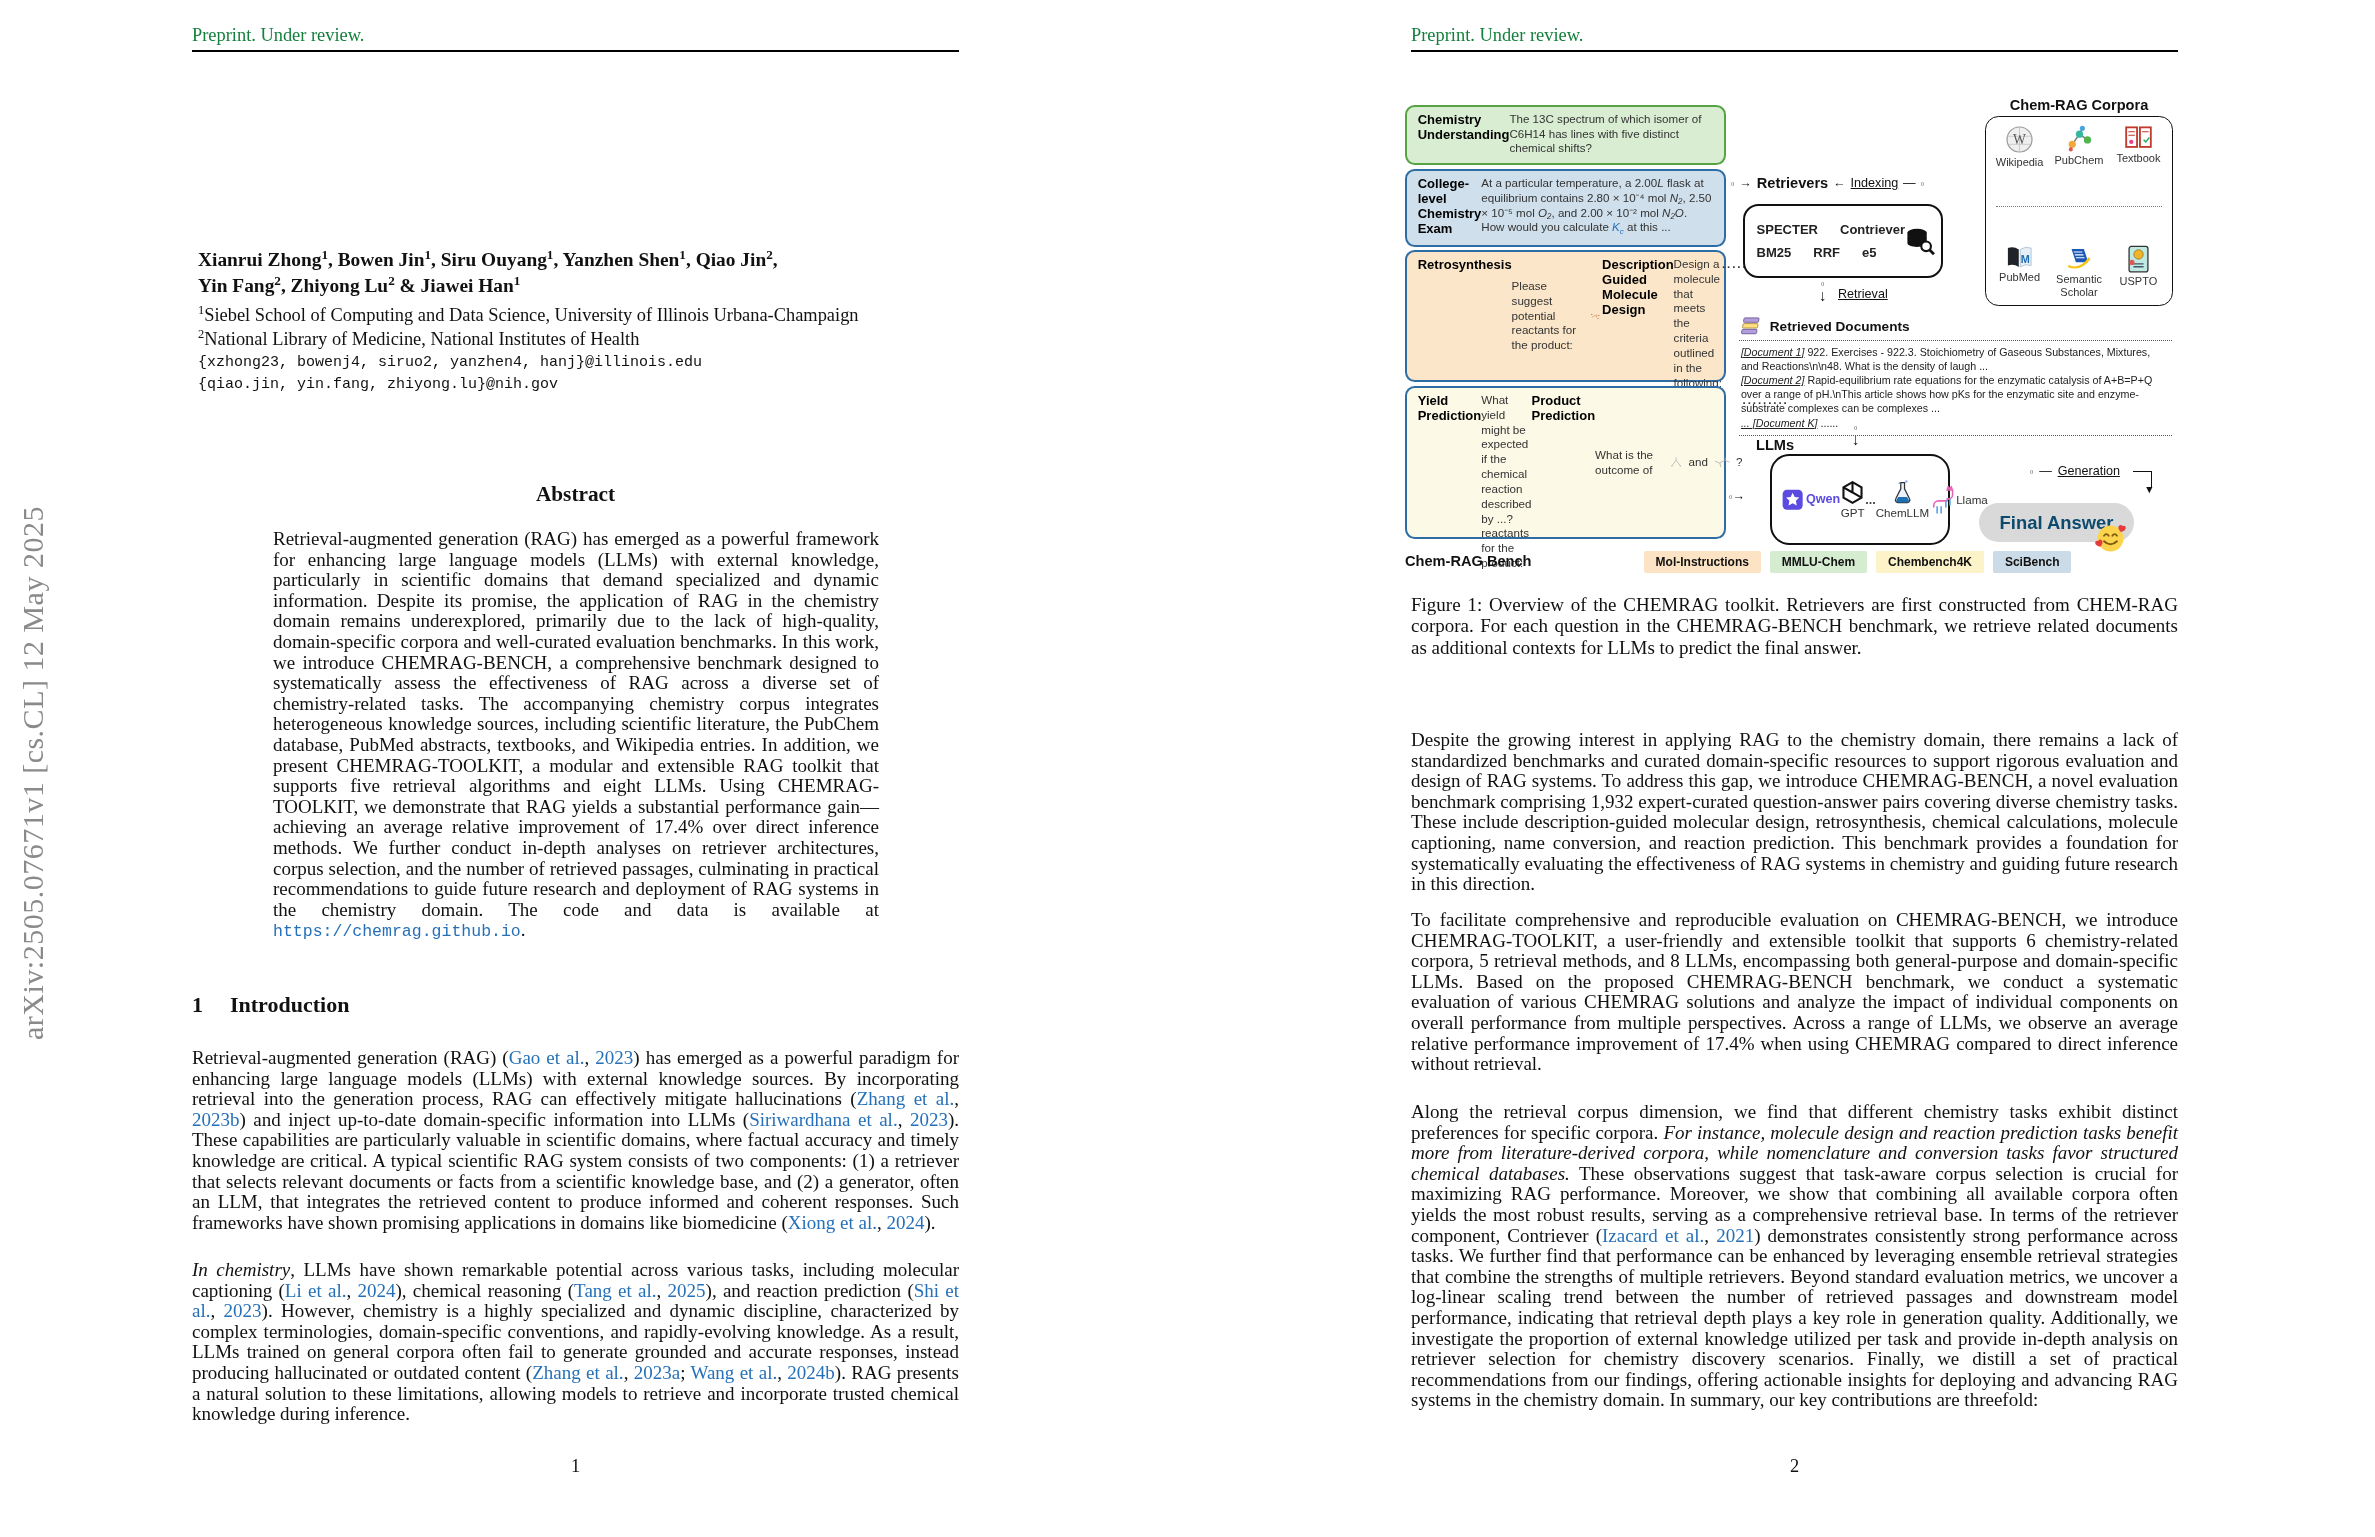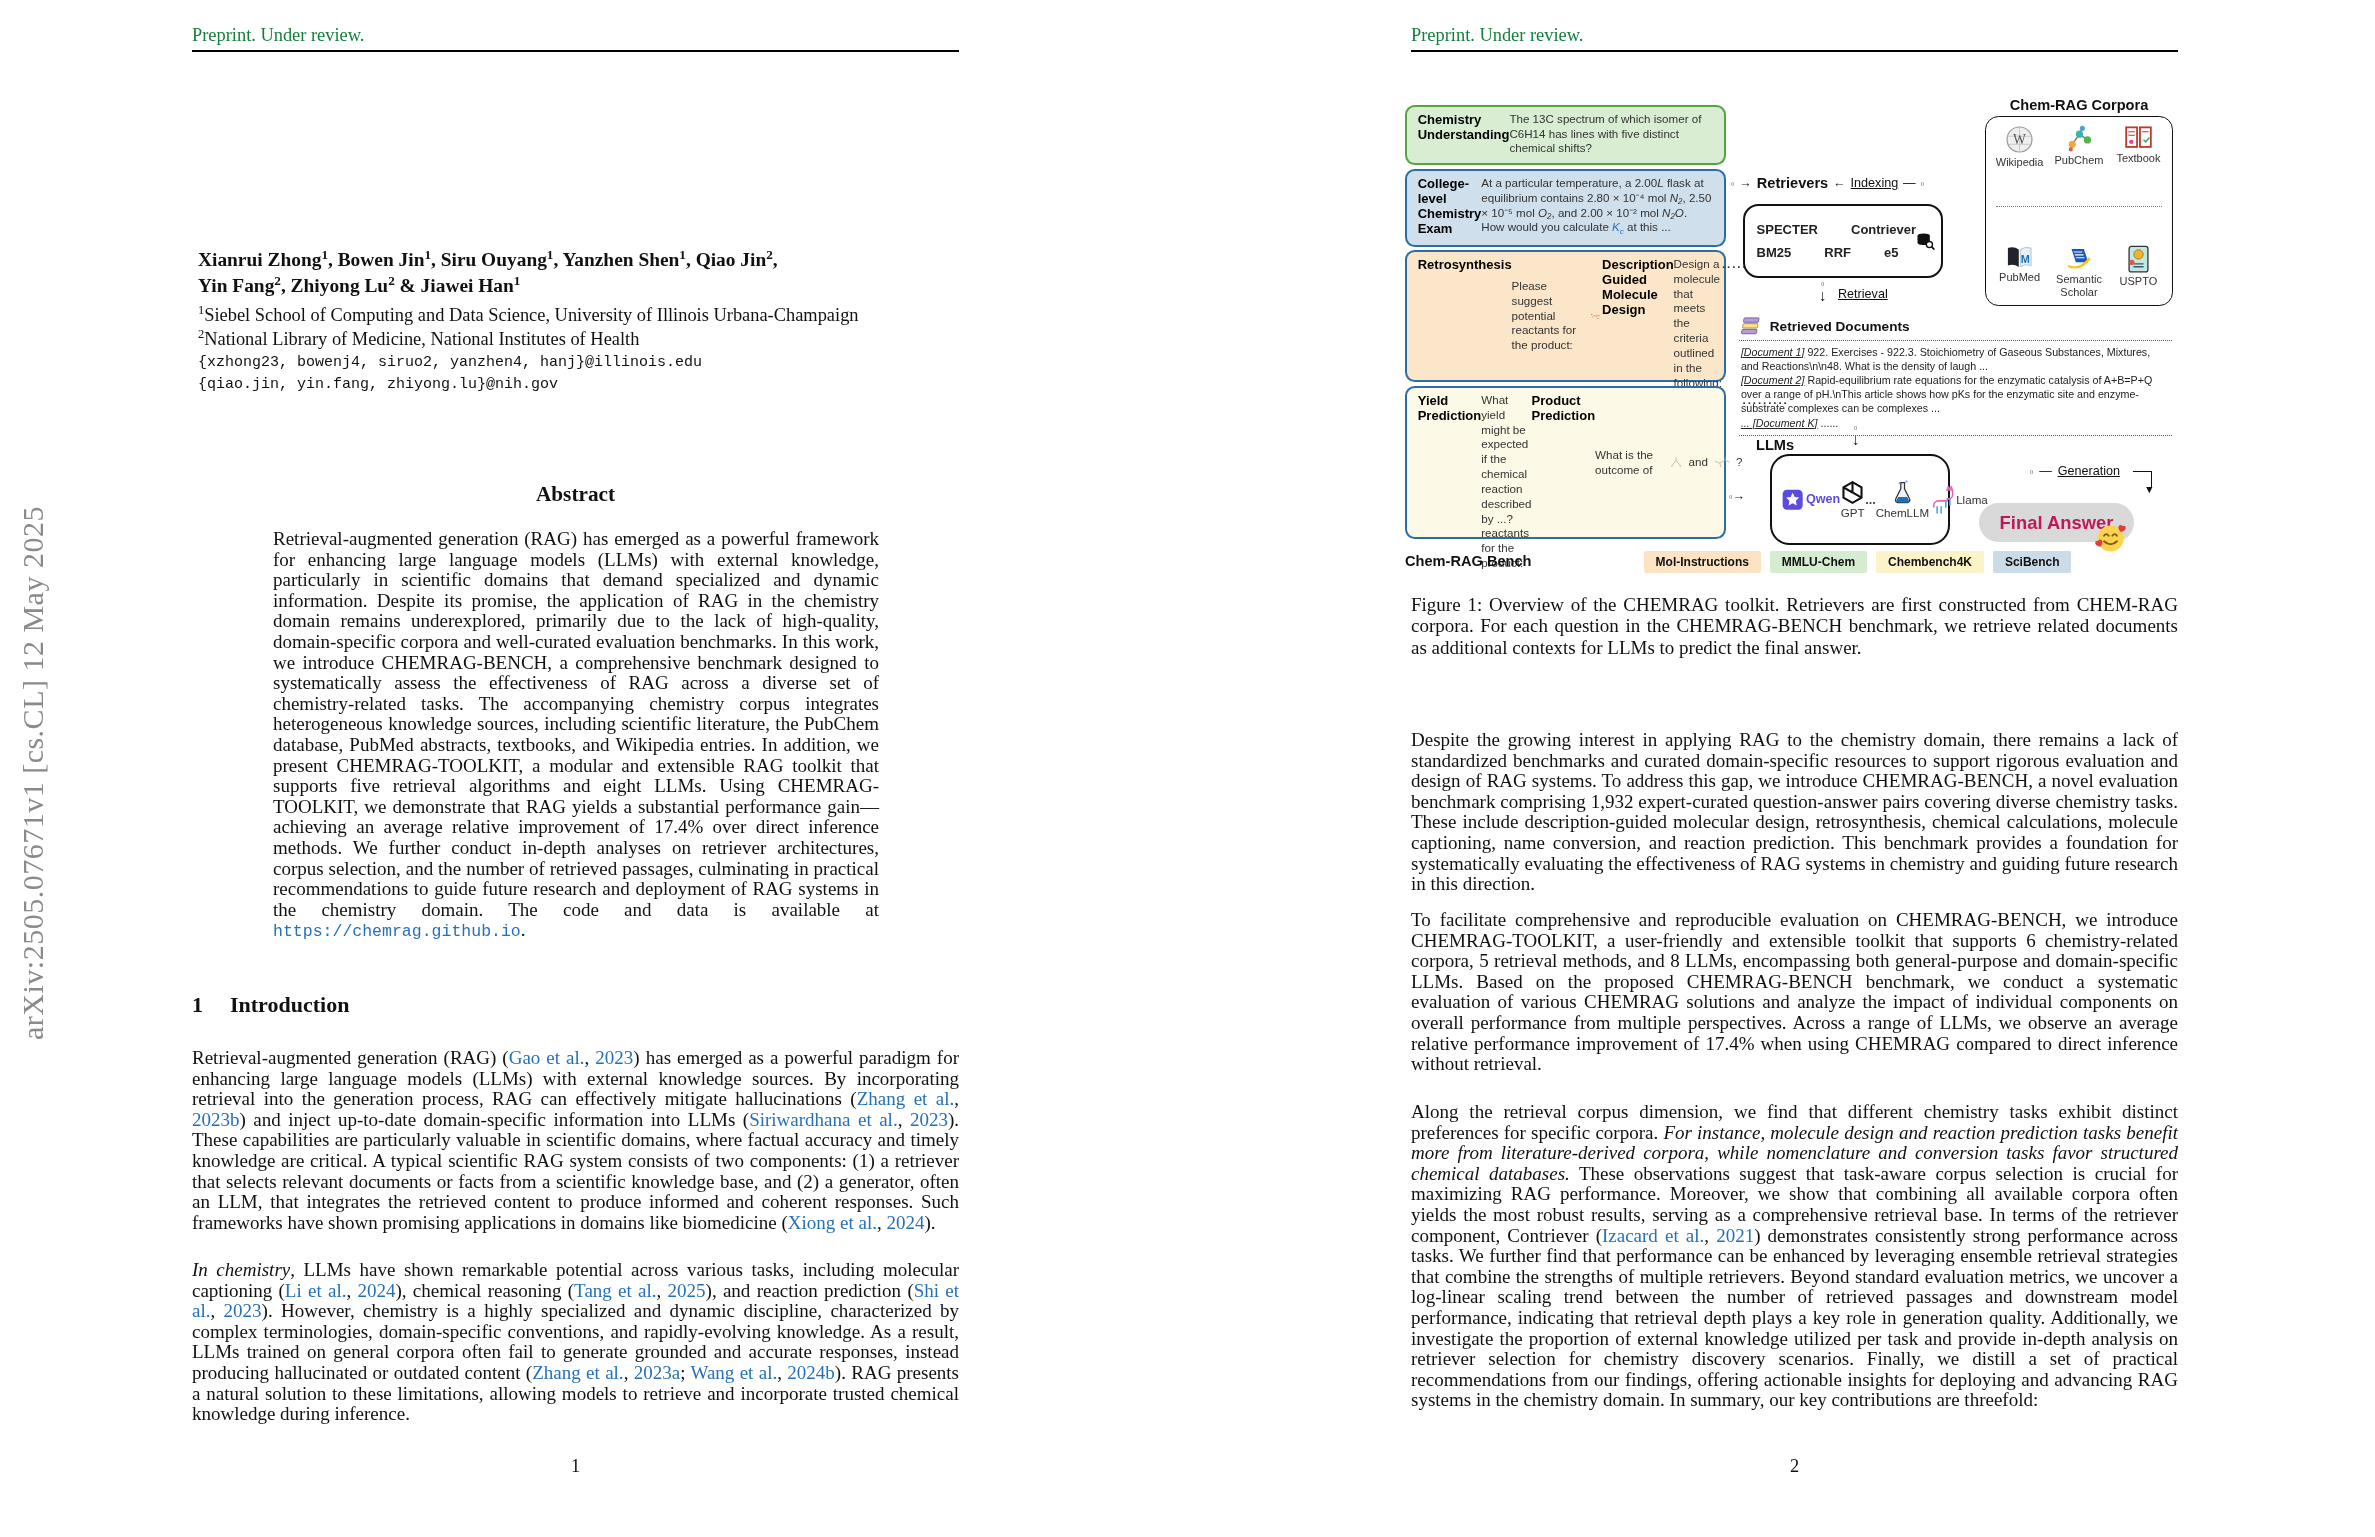--- a/index.html
+++ b/index.html
@@ -50,21 +50,21 @@
   #t4{top:289px;height:153px;background:#fcf9e6;border:2.4px solid #2e6da4}
   .cdots{text-align:center;font-weight:bold;letter-spacing:1.9px;font-size:11.6px;color:#333}
   .bodyrow{display:flex;align-items:center;gap:5.8px}
   #bench{position:absolute;left:0;top:456px;width:321px;text-align:left;font-weight:bold;font-size:14.6px;color:#111}
   #toprow{position:absolute;left:326px;top:78px;display:flex;align-items:center;gap:4.9px;font-size:12.6px;color:#111}
   #toprow .big{font-weight:bold;font-size:14.6px}
   .sq{font-size:9.7px}
   .ul{text-decoration:underline}
   #retbox{position:absolute;left:338px;top:107px;width:200px;height:74px;border:2.4px solid #111;border-radius:15.5px;background:#fff;display:flex;align-items:center;box-sizing:border-box;padding:5.8px 5.8px 5.8px 11.6px}
   #retbox .cols{flex:1;display:flex;flex-direction:column;gap:8.7px;font-weight:bold;font-size:13px;color:#222}
-  #retbox .r{display:flex;gap:33px}
+  #retbox .r{display:flex;gap:22px}
   #retarrow{position:absolute;left:411px;top:182px;width:13.6px;text-align:center;font-size:10.7px;line-height:9.7px;color:#111}
   #retarrow .dn{font-size:15.5px;line-height:13.6px}
   #retlabel{position:absolute;left:433px;top:190px;font-size:12.6px}
   #docshdr{position:absolute;left:334px;top:220px;display:flex;align-items:center;gap:7.8px;font-weight:bold;font-size:13.6px;color:#111}
   #docspanel{position:absolute;left:334px;top:243px;width:433px;border-top:1.9px dotted #555;border-bottom:1.9px dotted #555;padding:3.9px 1.9px 4.9px;font-size:10.7px;line-height:1.32;color:#222;box-sizing:border-box}
   #llmarrow{position:absolute;left:444px;top:326px;width:13.6px;text-align:center;font-size:10.7px;line-height:9.7px}
   #llmarrow .dn{font-size:15.5px;line-height:13.6px}
   #llmslabel{position:absolute;left:351px;top:340px;font-weight:bold;font-size:14.6px}
   #llmentry{position:absolute;left:324px;top:392px;font-size:12.6px}
   #llmbox{position:absolute;left:365px;top:357px;width:180px;height:91px;border:2.4px solid #111;border-radius:19.4px;background:#fff;box-sizing:border-box;padding:6.8px 9.7px;display:flex;justify-content:space-between;align-items:center}
@@ -73,21 +73,21 @@
   .qwen{display:flex;align-items:center;gap:2.9px;font-weight:bold;color:#5b4be0;font-size:12.6px}
   .mldots{font-weight:bold;color:#444;font-size:12.6px}
   #corptitle{position:absolute;left:580px;top:0;width:188px;text-align:center;font-weight:bold;font-size:14.6px;color:#111}
   #corpbox{position:absolute;left:580px;top:19.4px;width:188px;height:190px;border:1.9px solid #111;border-radius:13.6px;background:#fff;box-sizing:border-box;padding:7.8px 3.9px;display:flex;flex-direction:column;justify-content:space-between}
   .crow{display:flex;justify-content:space-around;align-items:flex-start}
   .ccell{display:flex;flex-direction:column;align-items:center;gap:1.9px;font-size:11px;color:#333;width:60px;text-align:center;line-height:1.1}
   .cdotsep{border-top:1.9px dotted #777;margin:1.9px 5.8px}
   #gen{position:absolute;left:625px;top:367px;display:flex;align-items:center;gap:5.8px;font-size:12.6px}
   #genelbow{position:absolute;left:728px;top:374px;width:17.5px;height:15.5px;border-top:1.9px solid #111;border-right:1.9px solid #111}
   #genhead{position:absolute;left:739px;top:386px;font-size:10.7px}
-  #final{position:absolute;left:574px;top:406px;width:155px;height:39px;background:#d9d9d9;border-radius:21.3px;display:flex;align-items:center;justify-content:center;font-weight:bold;font-size:18.4px;color:#be185d}
+  #final{position:absolute;left:574px;top:406px;width:155px;height:39px;background:#d9d9d9;border-radius:21.3px;display:flex;align-items:center;justify-content:center;font-weight:bold;font-size:18.4px;color:#0c4a6e}
   #femoji{position:absolute;left:687px;top:423px}
   #badges{position:absolute;left:239px;top:454px;display:flex;gap:9.7px;font-weight:bold;font-size:12px;color:#111}
   .badge{padding:3.9px 11.6px;border-radius:1.9px}
   .b0{background:#fbe3c4}.b1{background:#d6ecd0}.b2{background:#fdf3c9}.b3{background:#ccdbe8}
 </style>
 </head>
 <body>
 
 <div class="page" id="p1">
   <div class="hdr">Preprint. Under review.</div>

